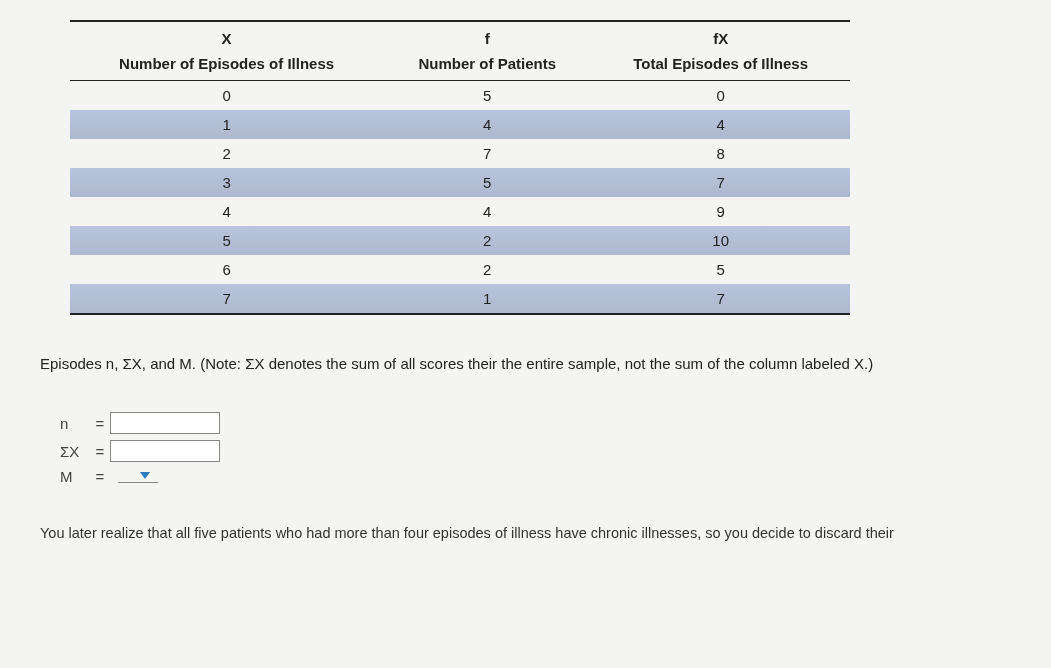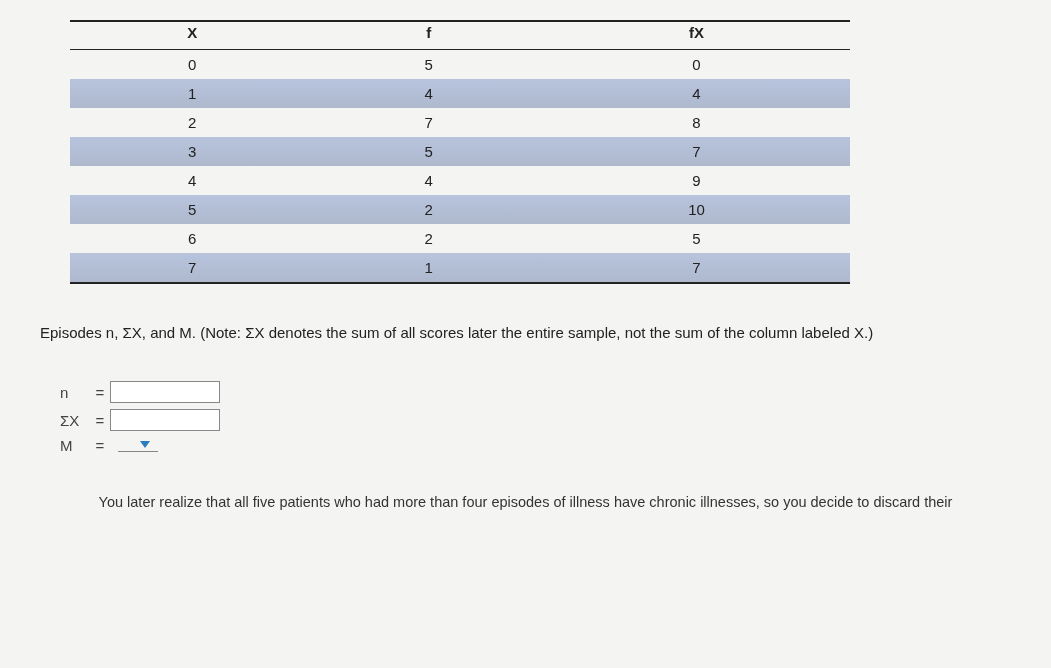--- a/index.html
+++ b/index.html
@@ -75,32 +75,36 @@
       align-items: center;
       border-bottom: 1px solid #888;
       padding: 0 6px 2px 20px;
       margin-left: 8px;
     }
     .dropdown svg { display: block; }
     .footnote {
       font-size: 14.5px;
       color: #333;
       margin-top: 30px;
-      text-align: center;
     }
   </style>
 </head>
 <body>
 
 <table class="freq">
   <thead>
     <tr>
       <th>X</th>
       <th>f</th>
       <th>fX</th>
+    </tr>
+    <tr>
+      <th>Number of Episodes of Illness</th>
+      <th>Number of Patients</th>
+      <th>Total Episodes of Illness</th>
     </tr>
   </thead>
   <tbody>
     <tr>
       <td>0</td>
       <td>5</td>
       <td>0</td>
     </tr>
     <tr class="alt">
       <td>1</td>
@@ -134,21 +138,21 @@
     </tr>
     <tr class="alt">
       <td>7</td>
       <td>1</td>
       <td>7</td>
     </tr>
   </tbody>
 </table>
 
 <div class="instruction">
-  <span>Episodes n, ΣX, and M. (</span><span class="bold">Note:</span><span> ΣX denotes the sum of all scores later the entire sample, not the sum of the column labeled X.)</span>
+  <span>Episodes n, ΣX, and M. (</span><span class="bold">Note:</span><span> ΣX denotes the sum of all scores their the entire sample, not the sum of the column labeled X.)</span>
 </div>
 
 <div class="answer-block">
   <div class="answer-row">
     <span class="answer-label">n</span>
     <span class="answer-eq">=</span>
     <input class="answer-input" style="">
   </div>
   <div class="answer-row">
     <span class="answer-label">ΣX</span>

